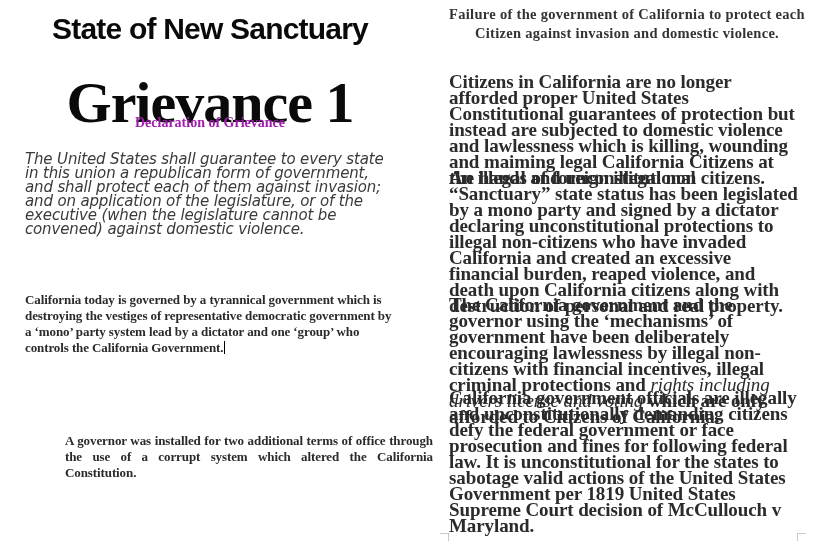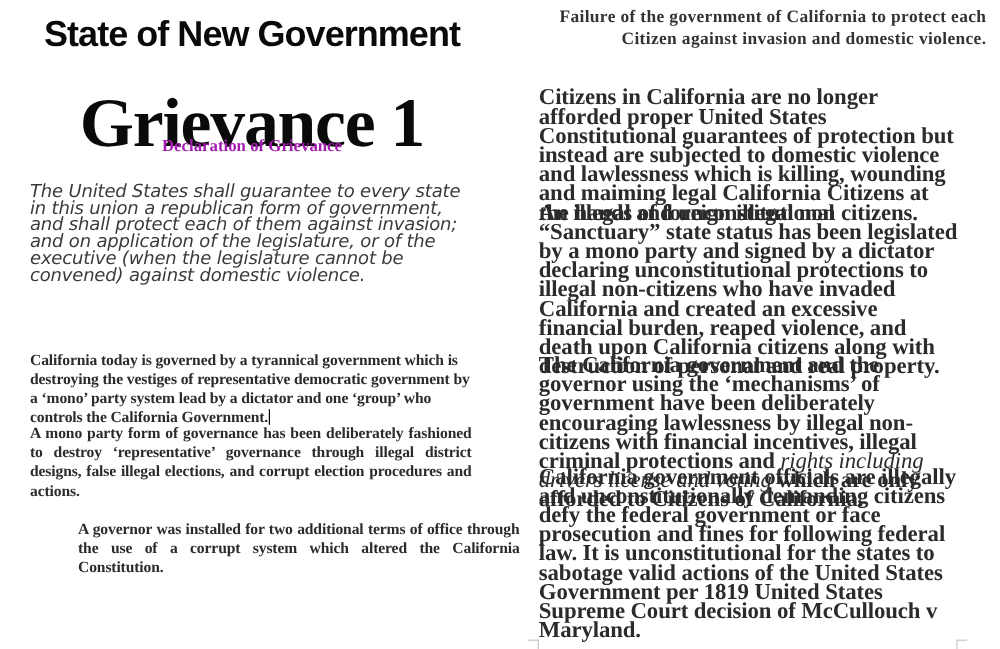--- a/index.html
+++ b/index.html
@@ -25,21 +25,21 @@
     .subtext {
       position:absolute; top:131px; left:0; width:420px; text-align:center;
       font-size:12px; color:#222; letter-spacing:-0.2px;
     }
     .quote {
       position:absolute; top:152px; left:25px; width:370px;
       font-family:"DejaVu Sans", sans-serif; font-style:italic; font-weight:normal;
       font-size:15px; line-height:14px; color:#3a3a3a; letter-spacing:-0.15px;
     }
     .section-head {
-      position:absolute; text-align:right; font-weight:bold; color:#333;
+      position:absolute; text-align:center; font-weight:bold; color:#333;
       font-size:15.5px; line-height:20px; letter-spacing:0.3px;
     }
     .sh-left { top:237px; left:30px; width:360px; }
     .sh-right { top:5px; left:12px; width:390px; font-size:14.5px; line-height:19px; }
 
     .para {
       position:absolute; font-weight:bold; color:#2b2b2b;
       font-size:13px; line-height:16px; letter-spacing:-0.1px;
     }
     .pl { left:25px; width:368px; }
@@ -58,26 +58,25 @@
     .corner {
       position:absolute; width:8px; height:8px; border-color:#c8c8c8; border-style:solid; border-width:0;
     }
     .c-bl { left:440px; top:533px; border-top-width:1px; border-right-width:1px; }
     .c-br { left:797px; top:533px; border-top-width:1px; border-left-width:1px; }
   </style>
 </head>
 <body>
 
 <div class="page page-left">
-  <div class="title title-1">State of New Government</div>
+  <div class="title title-1">State of New Sanctuary</div>
   <div class="title title-2">Grievance 1</div>
   <div class="subtitle">Declaration of Grievance</div>
   <div class="quote">The United States shall guarantee to every state in this union a republican form of government, and shall protect each of them against invasion; and on application of the legislature, or of the executive (when the legislature cannot be convened) against domestic violence.</div>
   <div class="para pl p1"><span>California today is governed by a tyrannical government which is destroying the vestiges of  representative democratic government by a ‘mono’ party system lead by a dictator and one ‘group’ who controls the California Government.</span><span class="cursor"></span></div>
-  <div class="para pl p2">A mono party form of governance has been deliberately fashioned to destroy ‘representative’ governance through illegal district designs, false illegal elections, and corrupt election procedures and actions.</div>
   <div class="para pl p3">A governor was installed for two additional terms of office through the use of a corrupt system which altered the California Constitution.</div>
 </div>
 
 <div class="page page-right">
   <div class="section-head sh-right">Failure of the government of California to protect each Citizen against invasion and domestic violence.</div>
   <div class="para pr r1">Citizens in California are no longer afforded proper United States Constitutional guarantees of protection but instead are subjected to domestic violence and lawlessness which is killing, wounding and maiming legal California Citizens at the hands of foreign illegal non citizens.</div>
   <div class="para pr r2">An illegal and unconstitutional “Sanctuary” state status has been legislated by a mono party and signed by a dictator declaring unconstitutional protections to illegal non-citizens who have invaded California and created an excessive financial burden, reaped violence, and death upon California citizens along with destruction of personal and real property.</div>
   <div class="para pr r3"><span>The California government and the governor using the ‘mechanisms’ of government have been deliberately encouraging lawlessness by illegal non-citizens with financial incentives, illegal criminal protections and </span><span class="em">rights including drivers license and voting</span><span> which are only afforded to Citizens of California.</span></div>
   <div class="para pr r4">California government officials are illegally and unconstitutionally demanding citizens defy the federal government or face prosecution and fines for following federal law.  It is unconstitutional for the states to sabotage valid actions of the United States Government per 1819 United States Supreme Court decision of McCullouch v Maryland.</div>
 </div>

